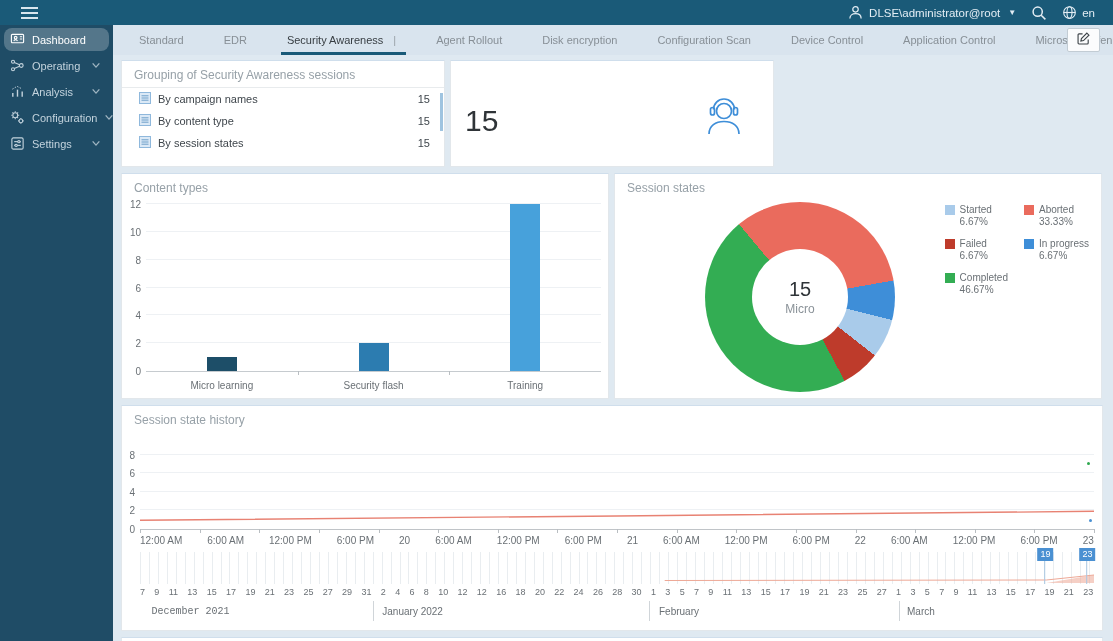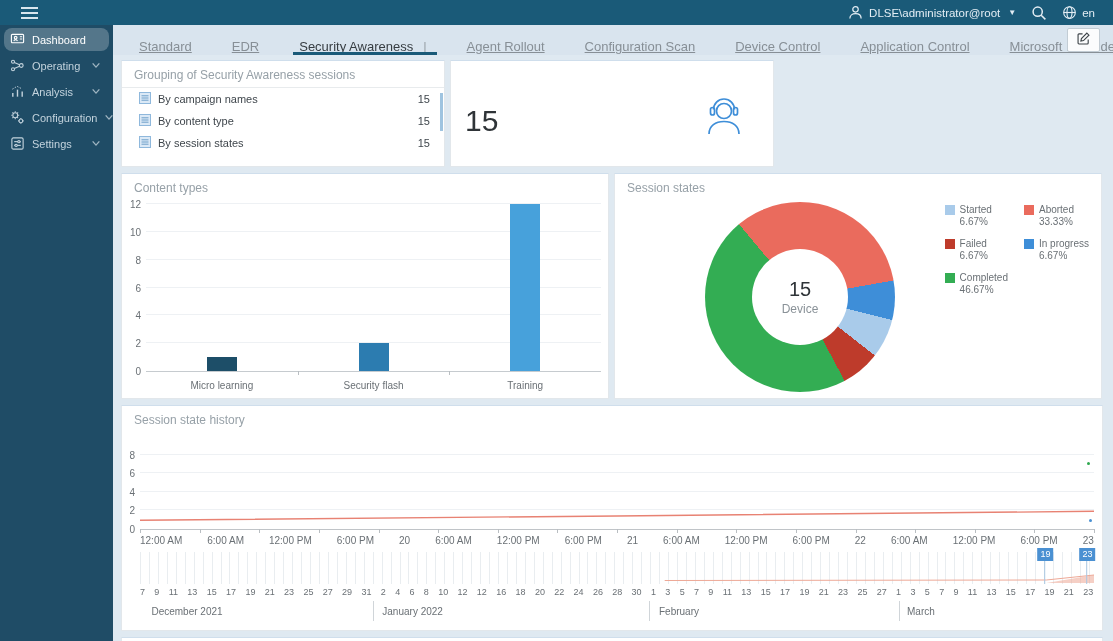--- a/index.html
+++ b/index.html
@@ -22,22 +22,22 @@
   .sidebar { position:absolute; top:25px; left:0; width:113px; height:616px; background:#1f4c66; z-index:10; }
   .side-item { display:flex; align-items:center; gap:7px; margin:3px 4px; padding:4px 6px;
     color:#c3d3dd; font-size:11px; border-radius:8px; cursor:pointer; }
   .side-item.active { background:rgba(255,255,255,0.24); color:#ffffff; }
   .side-ic svg { display:block; }
   .side-lbl { white-space:nowrap; }
   .chev { margin-left:auto; padding-right:2px; }
   
   .content { position:absolute; top:25px; left:113px; width:1000px; height:616px; }
   .tabbar { height:30px; background:#d9e4ee; display:flex; align-items:center; padding-left:6px; position:relative; }
-  .tab { padding:7px 20px; height:30px; line-height:30px; font-size:13px; color:#878f96;
-    cursor:pointer; position:relative; white-space:nowrap;text-decoration:underline; }
+  .tab { padding:0 20px; height:30px; line-height:30px; font-size:11px; color:#878f96;
+    cursor:pointer; position:relative; white-space:nowrap; }
   .tab.active { color:#373d42; }
   .tab.active::after { content:""; position:absolute; left:14px; right:10px; bottom:0; height:3px; background:#1a5a78; }
   .tab-sep { color:#9aa2a8; margin-left:10px; }
   .edit-btn { position:absolute; right:13px; top:3px; width:33px; height:24px; background:#fbfcfd;
     border:1px solid #c2ccd4; border-radius:2px; display:flex; align-items:center; justify-content:center; cursor:pointer; }
   
   .main { padding:5px 10px 0 8px; }
   .row { display:flex; gap:5px; margin-bottom:6px; }
   .card { background:#ffffff; border:1px solid #e2e7eb; border-top-color:#cfdeec; position:relative; }
   .card-title { font-size:12px; color:#97a1a8; padding:7px 12px 5px; }
@@ -202,20 +202,21 @@
 </div>
 
 <div class="content">
 
   <div class="tabbar">
     <div id="tabs-host" style="display:flex;">
         <div class="tab"><span>Standard</span></div>
         <div class="tab"><span>EDR</span></div>
         <div class="tab active"><span>Security Awareness</span><span class="tab-sep">|</span></div>
         <div class="tab"><span>Agent Rollout</span></div>
+        <div class="tab"><span>Disk encryption</span></div>
         <div class="tab"><span>Configuration Scan</span></div>
         <div class="tab"><span>Device Control</span></div>
         <div class="tab"><span>Application Control</span></div>
         <div class="tab"><span>Microsoft Defender</span></div>
       </div>
 
     <div class="edit-btn">
       <span>
         <svg width="15" height="15" viewBox="0 0 16 16" fill="none" stroke="#3c4348" stroke-width="1.2">
           <path d="M13 9v3.8a1 1 0 0 1-1 1H3.2a1 1 0 0 1-1-1V4a1 1 0 0 1 1-1H7"></path>
@@ -309,21 +310,21 @@
             <span>Security flash</span>
             <span>Training</span>
           </div>
       </div>
 
       <div class="card c-med">
         <div class="card-title">Session states</div>
         <div class="donut" id="donut" style="background: conic-gradient(from -40deg, rgb(234, 107, 93) 0deg, rgb(234, 107, 93) 119.988deg, rgb(62, 142, 216) 119.988deg, rgb(62, 142, 216) 144deg, rgb(169, 203, 234) 144deg, rgb(169, 203, 234) 168.012deg, rgb(190, 59, 43) 168.012deg, rgb(190, 59, 43) 192.024deg, rgb(51, 173, 83) 192.024deg, rgb(51, 173, 83) 360.036deg);">
           <div class="donut-hole">
             <div class="donut-num">15</div>
-            <div class="donut-lbl">Device</div>
+            <div class="donut-lbl">Micro</div>
           </div>
         </div>
         <div class="legend" id="legend">
             <div class="leg-item">
               <span class="swatch" style="background:#a9cbea"></span>
               <span>Started<br>6.67%</span>
             </div>
             <div class="leg-item">
               <span class="swatch" style="background:#ea6b5d"></span>
               <span>Aborted<br>33.33%</span>
@@ -460,21 +461,21 @@
             <span>15</span>
             <span>17</span>
             <span>19</span>
             <span>21</span>
             <span>23</span>
           </div>
         <div class="nav-months" id="nav-months">
             <div class="month-sep" style="left: 24.4%;"></div>
             <div class="month-sep" style="left: 53.4%;"></div>
             <div class="month-sep" style="left: 79.6%;"></div>
-            <span class="month-lbl" style="left: 1.2%;">December 2021</span>
+            <span class="month-lbl" style="left: 1.2%; font-family: Liberation Mono, monospace;">December 2021</span>
             <span class="month-lbl" style="left: 25.4%;">January 2022</span>
             <span class="month-lbl" style="left: 54.4%;">February</span>
             <span class="month-lbl" style="left: 80.4%;">March</span>
           </div>
       </div>
     </div>
 
     <div class="bottom-strip"></div>
   </div>
 </div>

